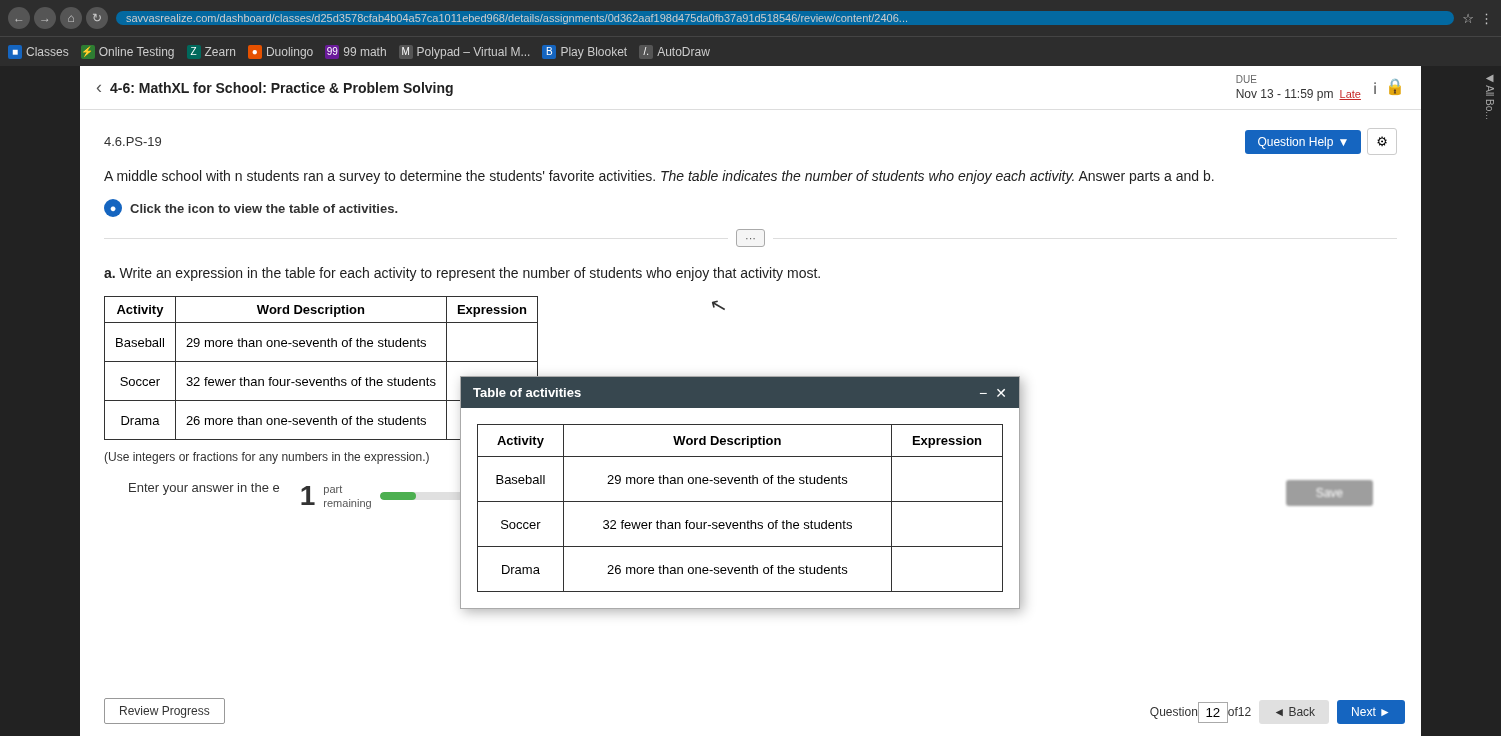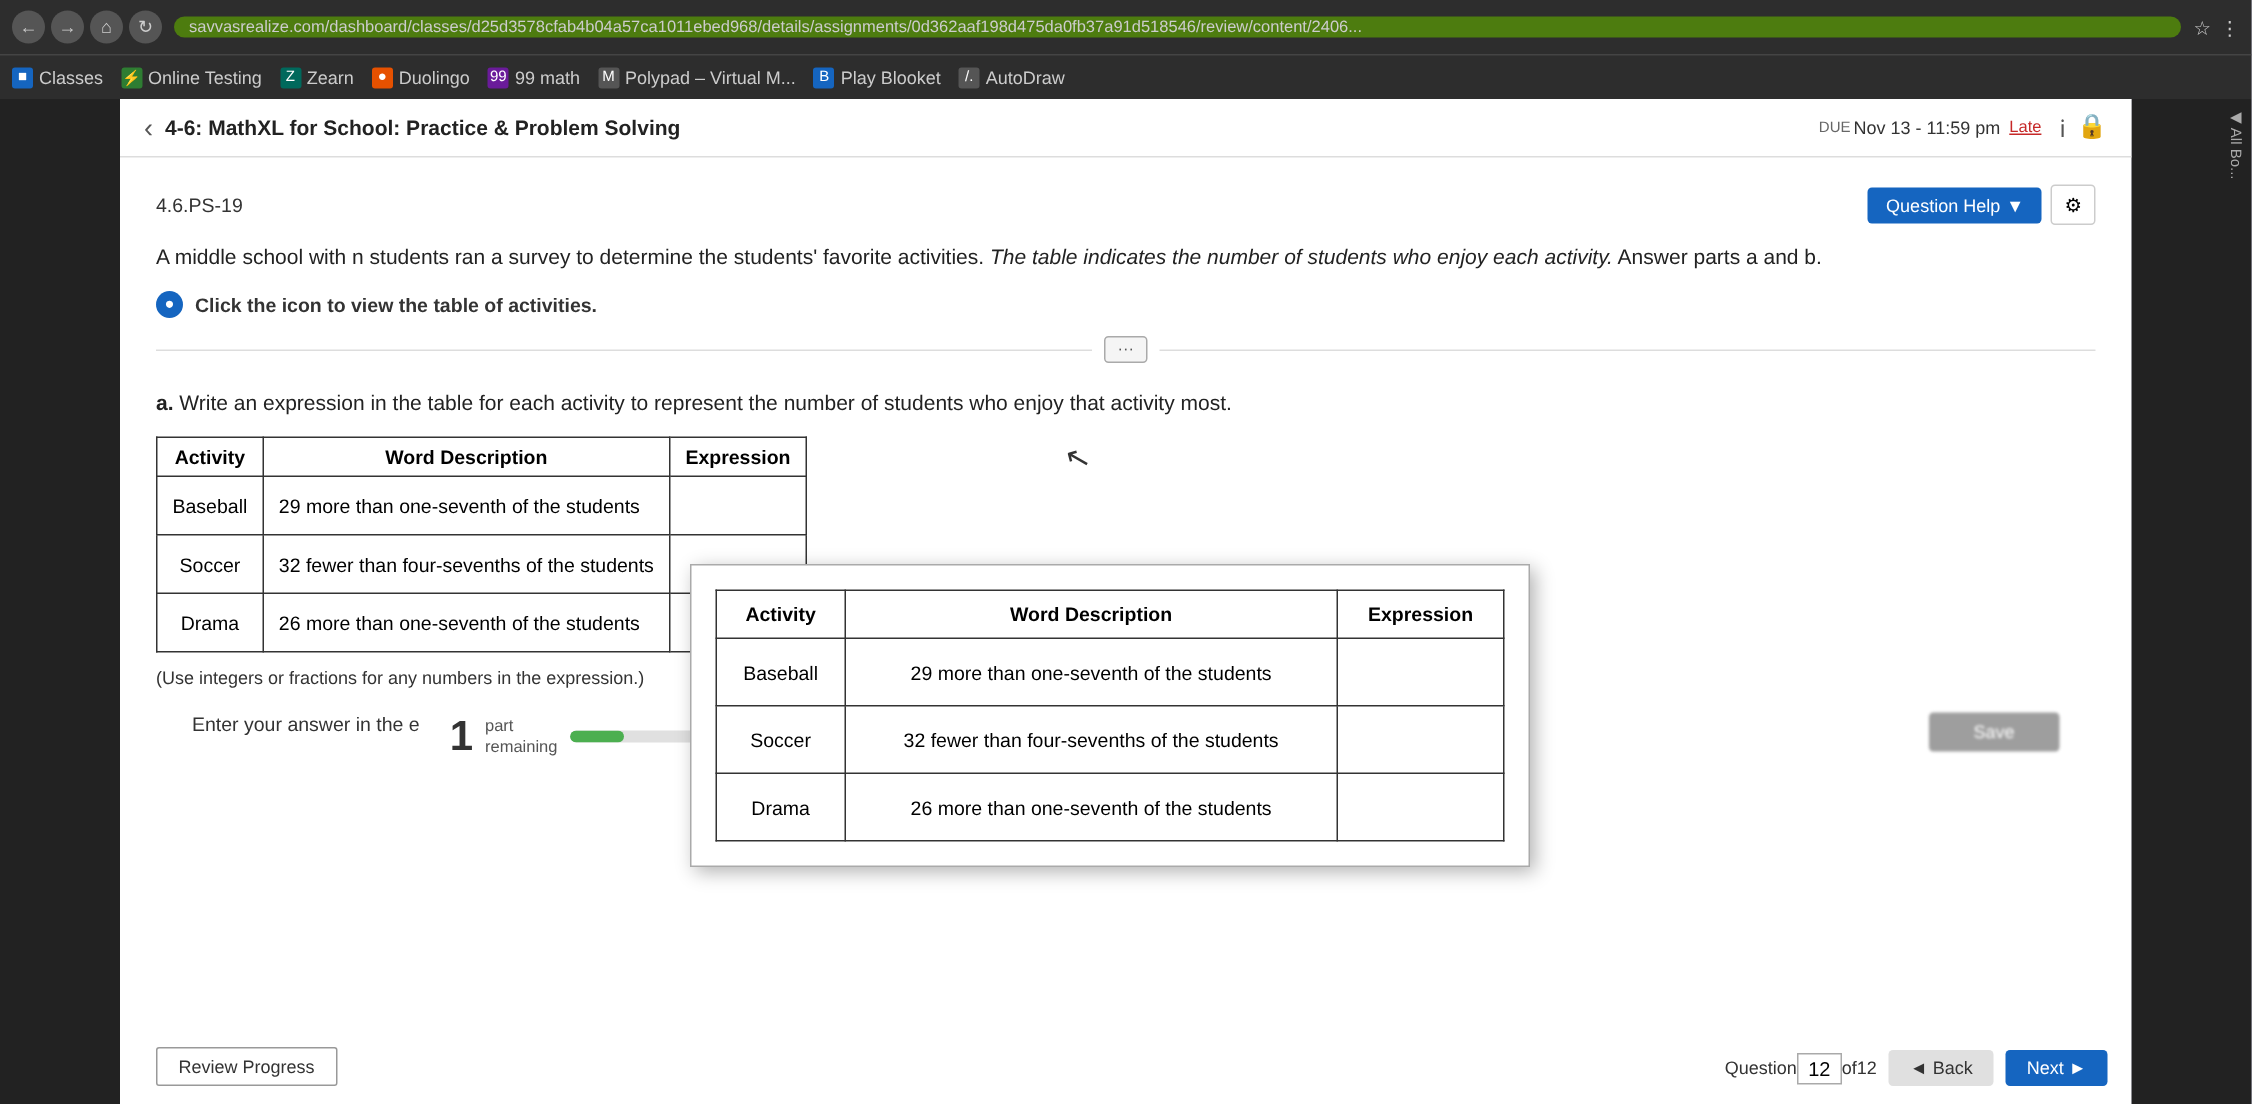--- a/index.html
+++ b/index.html
@@ -35,21 +35,21 @@
       background: #555;
       color: #ccc;
       font-size: 12px;
       cursor: pointer;
       display: flex;
       align-items: center;
       justify-content: center;
     }
     .address-bar {
       flex: 1;
-      background: #4d7c0f;
+      background: #0369a1;
       border-radius: 12px;
       height: 14px;
       display: flex;
       align-items: center;
       padding: 0 10px;
       color: #ccc;
       font-size: 11px;
       overflow: hidden;
       white-space: nowrap;
     }
@@ -122,22 +122,22 @@
       font-size: 10px;
       color: #666;
     }
     .header-title {
       font-size: 14px;
       font-weight: bold;
       color: #222;
     }
     .header-right {
       display: flex;
-      flex-direction: row;
-      align-items: center;
+      flex-direction: column;
+      align-items: flex-start;
       gap: 2px;
     }
     .due-label {
       font-size: 10px;
       color: #666;
     }
     .due-date {
       font-size: 12px;
       color: #333;
       display: flex;
@@ -653,20 +653,27 @@
       <input type="text" style="width: 30px; text-align: center; border: 1px solid rgb(170, 170, 170); padding: 2px;" value="12">
       <span>of</span>
       <span>12</span>
     </div>
     <button class="back-nav-btn">◄ Back</button>
     <button class="next-nav-btn">Next ►</button>
   </div>
 
   <div class="modal-overlay">
     <div class="modal-dialog">
+      <div class="modal-header">
+        <span>Table of activities</span>
+        <div style="display:flex;gap:8px;align-items:center;">
+          <button class="modal-close-btn">−</button>
+          <button class="modal-close-btn">✕</button>
+        </div>
+      </div>
       <div class="modal-body">
         <table class="modal-table">
           <thead>
             <tr>
               <th>Activity</th>
               <th>Word Description</th>
               <th>Expression</th>
             </tr>
           </thead>
           <tbody>

